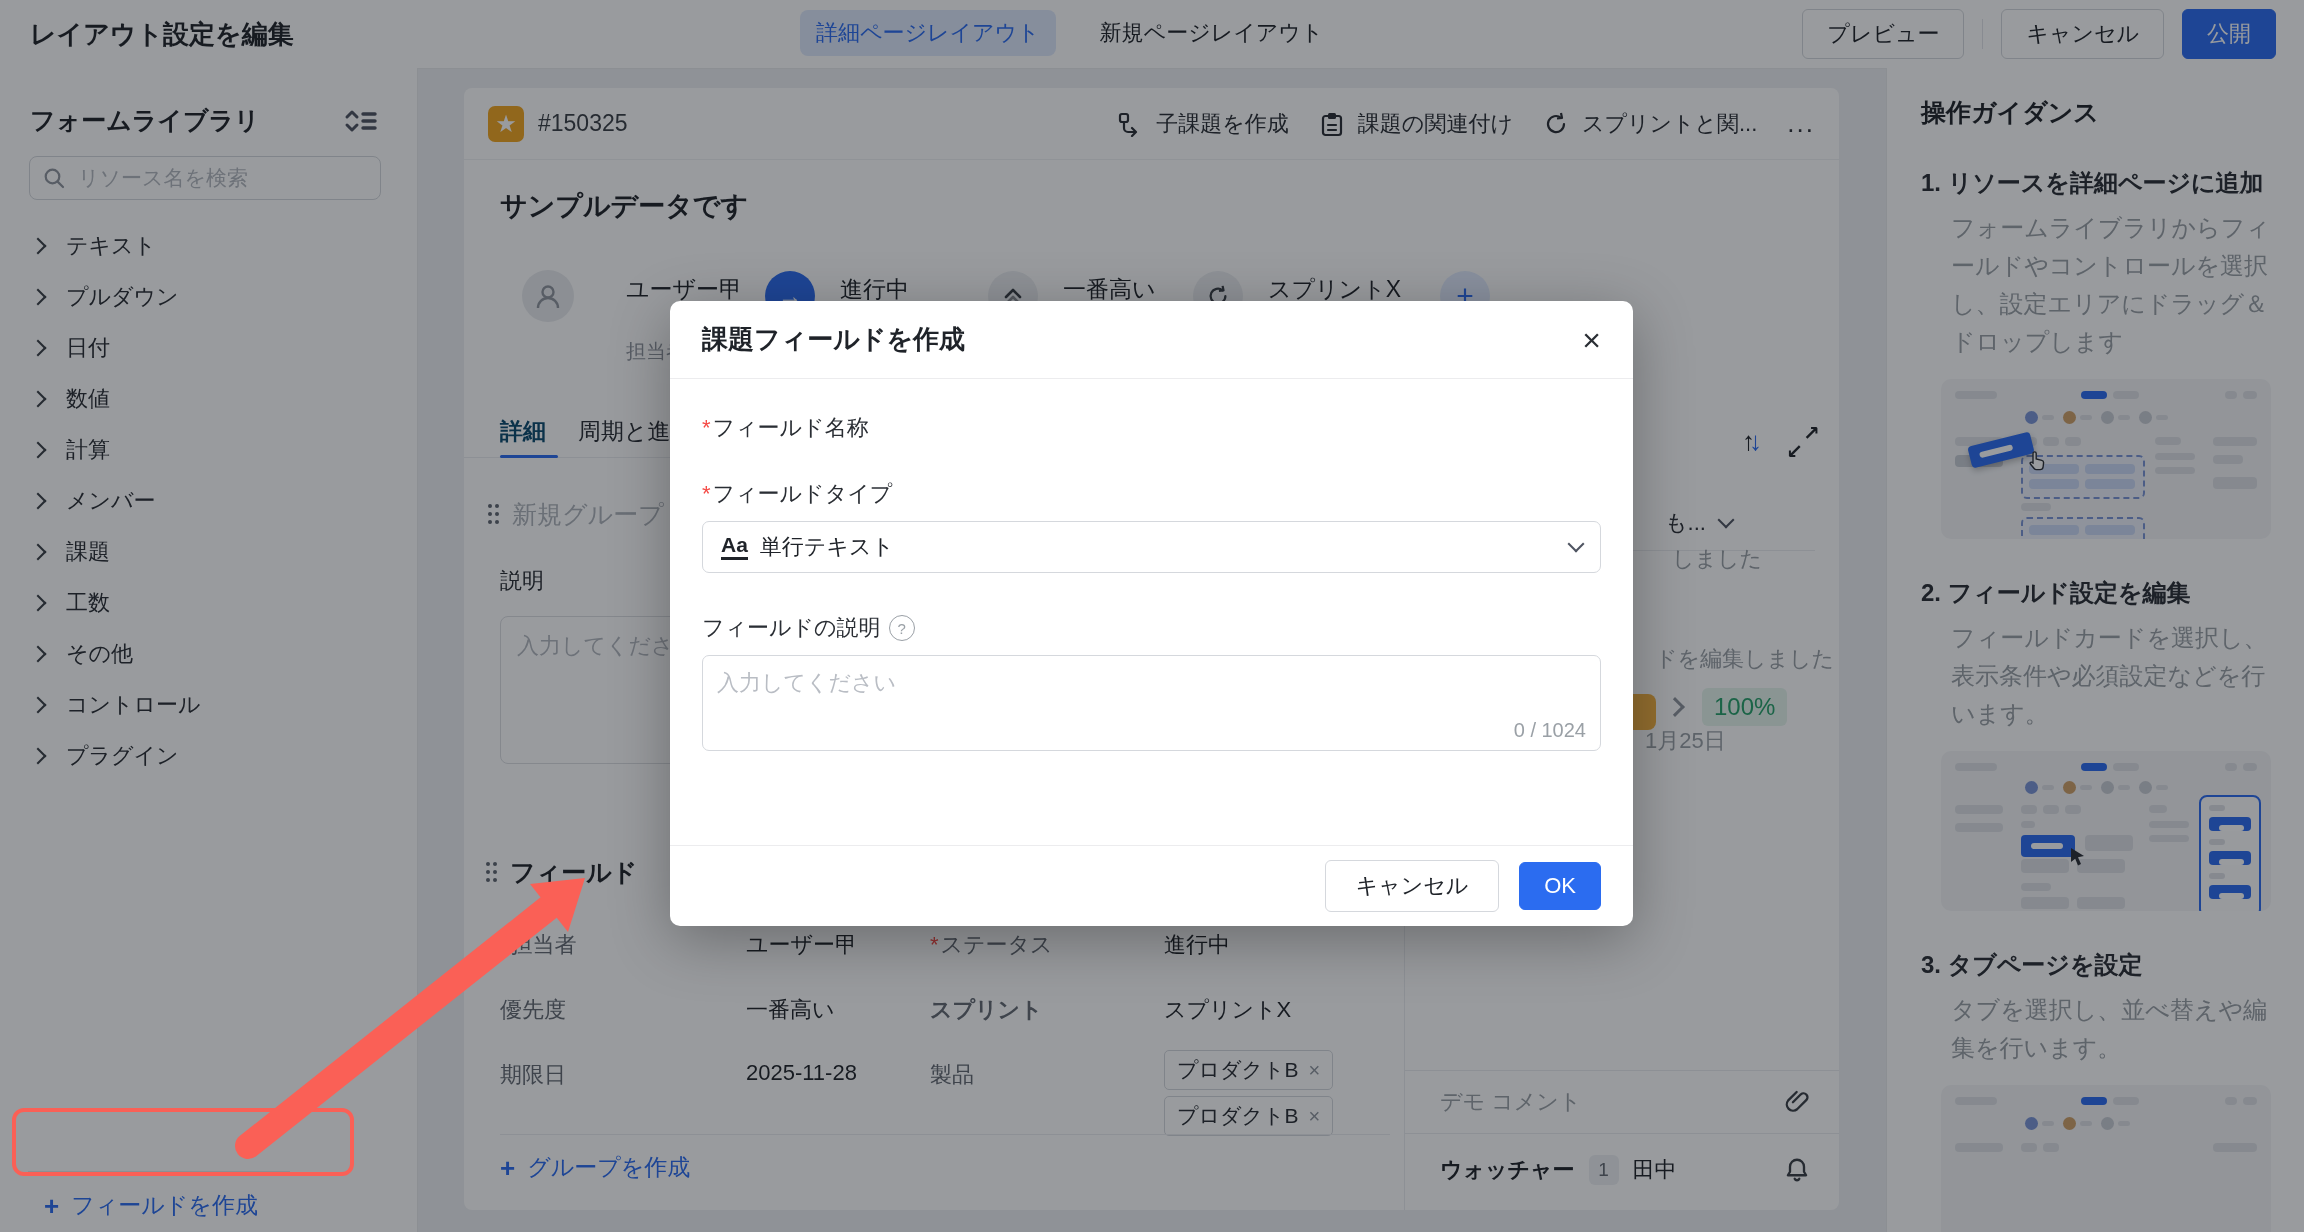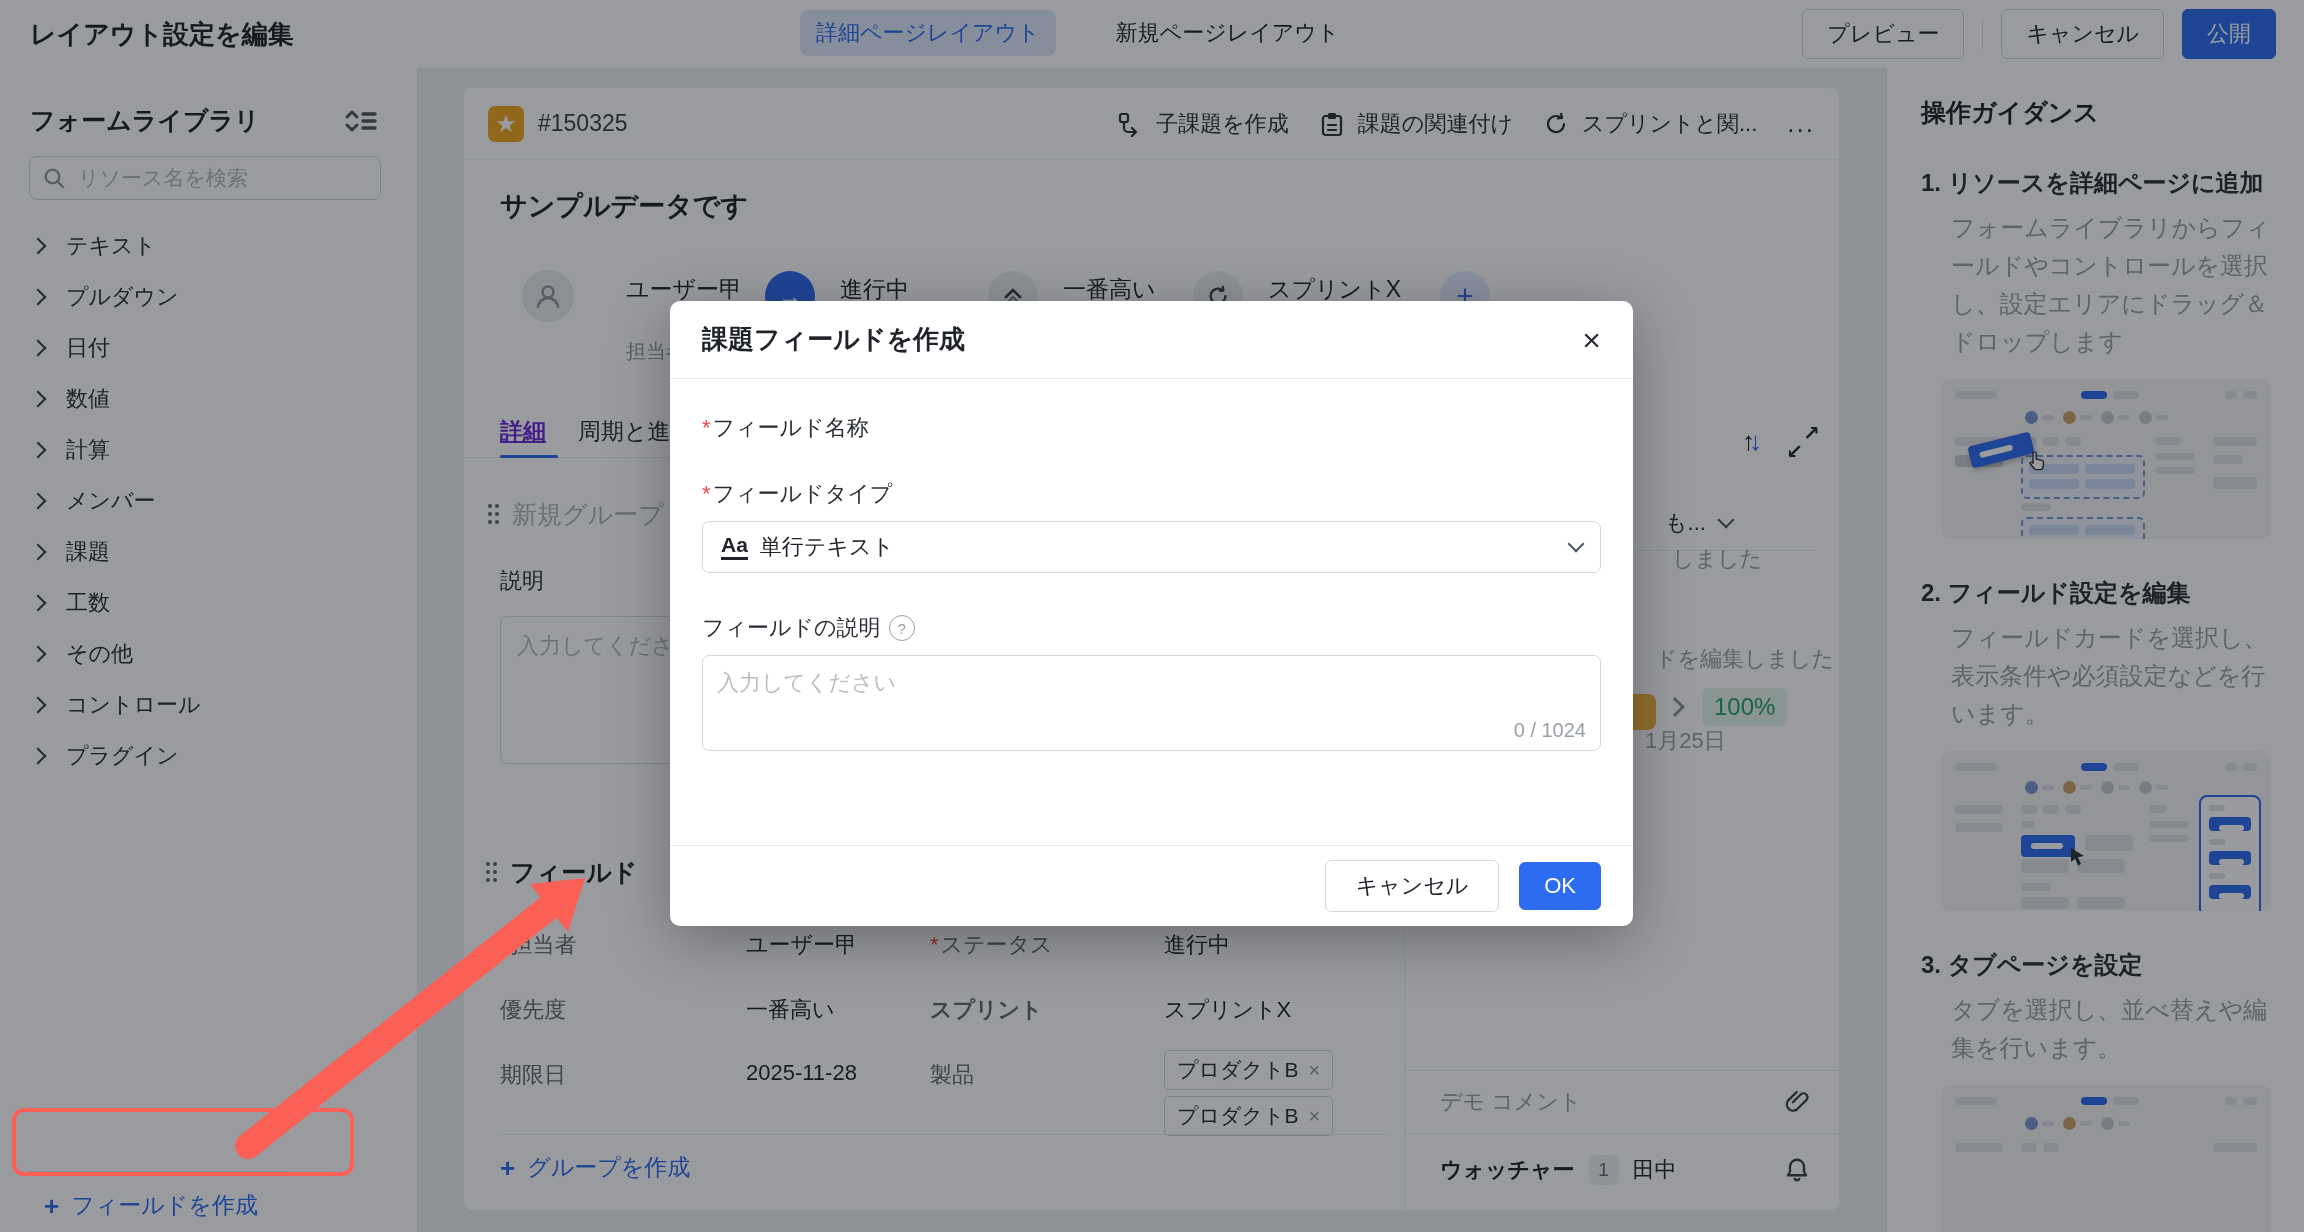--- a/index.html
+++ b/index.html
@@ -3,21 +3,21 @@
 <meta charset="utf-8">
 <style>
   html,body{margin:0;padding:0;}
   body{width:2304px;height:1232px;overflow:hidden;background:#eef0f3;
        font-family:"Liberation Sans","DejaVu Sans",sans-serif;color:#1f2329;}
   .page{position:relative;width:2304px;height:1232px;}
 
   
   .hdr{position:absolute;left:0;top:0;width:2304px;height:68px;background:#fff;border-bottom:1px solid #e8eaed;z-index:1;}
   .hdr-title{position:absolute;left:30px;top:17px;font-size:26px;font-weight:bold;color:#1f2329;}
-  .hdr-tabs{position:absolute;left:800px;top:10px;display:flex;gap:44px;align-items:center;height:46px;}
+  .hdr-tabs{position:absolute;left:800px;top:10px;display:flex;gap:28px;align-items:center;height:46px;}
   .hdr-tab{font-size:22px;padding:8px 16px;border-radius:8px;cursor:pointer;color:#1f2329;}
   .hdr-tab.active{background:#dfe9fc;color:#2b6cf0;}
   .hdr-actions{position:absolute;right:28px;top:9px;display:flex;gap:18px;align-items:center;}
   .btn{font-size:22px;border-radius:6px;padding:9px 24px;background:#fff;border:1px solid #d5d8dd;color:#1f2329;cursor:pointer;}
   .btn.primary{background:#2b6cf0;border-color:#2b6cf0;color:#fff;}
   .hdr-sep{width:1px;height:30px;background:#e2e4e8;}
 
   
   .sidebar{position:absolute;left:0;top:68px;width:417px;bottom:0;background:#fff;border-right:1px solid #e8eaed;z-index:1;}
   .sb-title{position:absolute;left:30px;top:36px;font-size:25px;font-weight:bold;}
@@ -49,21 +49,21 @@
   .avatar{position:absolute;left:58px;top:4px;width:52px;height:52px;border-radius:50%;background:#e9ebee;display:flex;align-items:center;justify-content:center;}
   .chip-ic{position:absolute;width:50px;height:50px;border-radius:50%;display:flex;align-items:center;justify-content:center;top:5px;}
   .chip-txt{position:absolute;top:8px;font-size:23px;color:#1f2329;}
   .chip-sub{position:absolute;top:72px;font-size:20px;color:#8f959e;}
   .ic-blue{background:#2b6cf0;color:#fff;font-size:24px;}
   .ic-gray{background:#eceef1;color:#3a3f45;}
   .ic-plus{background:#e3edff;color:#2b6cf0;font-size:30px;cursor:pointer;}
 
   .tabbar{position:absolute;left:0;top:322px;width:946px;height:48px;border-bottom:1px solid #ebedf0;box-sizing:border-box;}
   .tab{position:absolute;top:6px;font-size:23px;cursor:pointer;}
-  .tab.active{color:#6d28d9;font-weight:bold;text-decoration:underline;}
+  .tab.active{color:#0c4a6e;font-weight:bold;}
   .tab-underline{position:absolute;left:36px;top:45px;width:58px;height:3px;background:#2b6cf0;border-radius:2px;}
 
   .handle{display:inline-block;width:10px;height:22px;position:relative;margin-right:14px;}
   .handle i{position:absolute;width:4px;height:4px;border-radius:50%;background:#5f6670;}
   .handle i:nth-child(1){left:0;top:0}.handle i:nth-child(2){left:7px;top:0}
   .handle i:nth-child(3){left:0;top:8px}.handle i:nth-child(4){left:7px;top:8px}
   .handle i:nth-child(5){left:0;top:16px}.handle i:nth-child(6){left:7px;top:16px}
   .grp-head{position:absolute;left:24px;top:410px;display:flex;align-items:center;font-size:25px;color:#aeb3ba;}
   .desc-label{position:absolute;left:36px;top:478px;font-size:22px;color:#2a2e34;}
   .desc-box{position:absolute;left:36px;top:528px;width:890px;height:148px;border:1px solid #dcdee2;border-radius:8px;box-sizing:border-box;padding:14px 16px;font-size:22px;color:#b4b8bf;}

